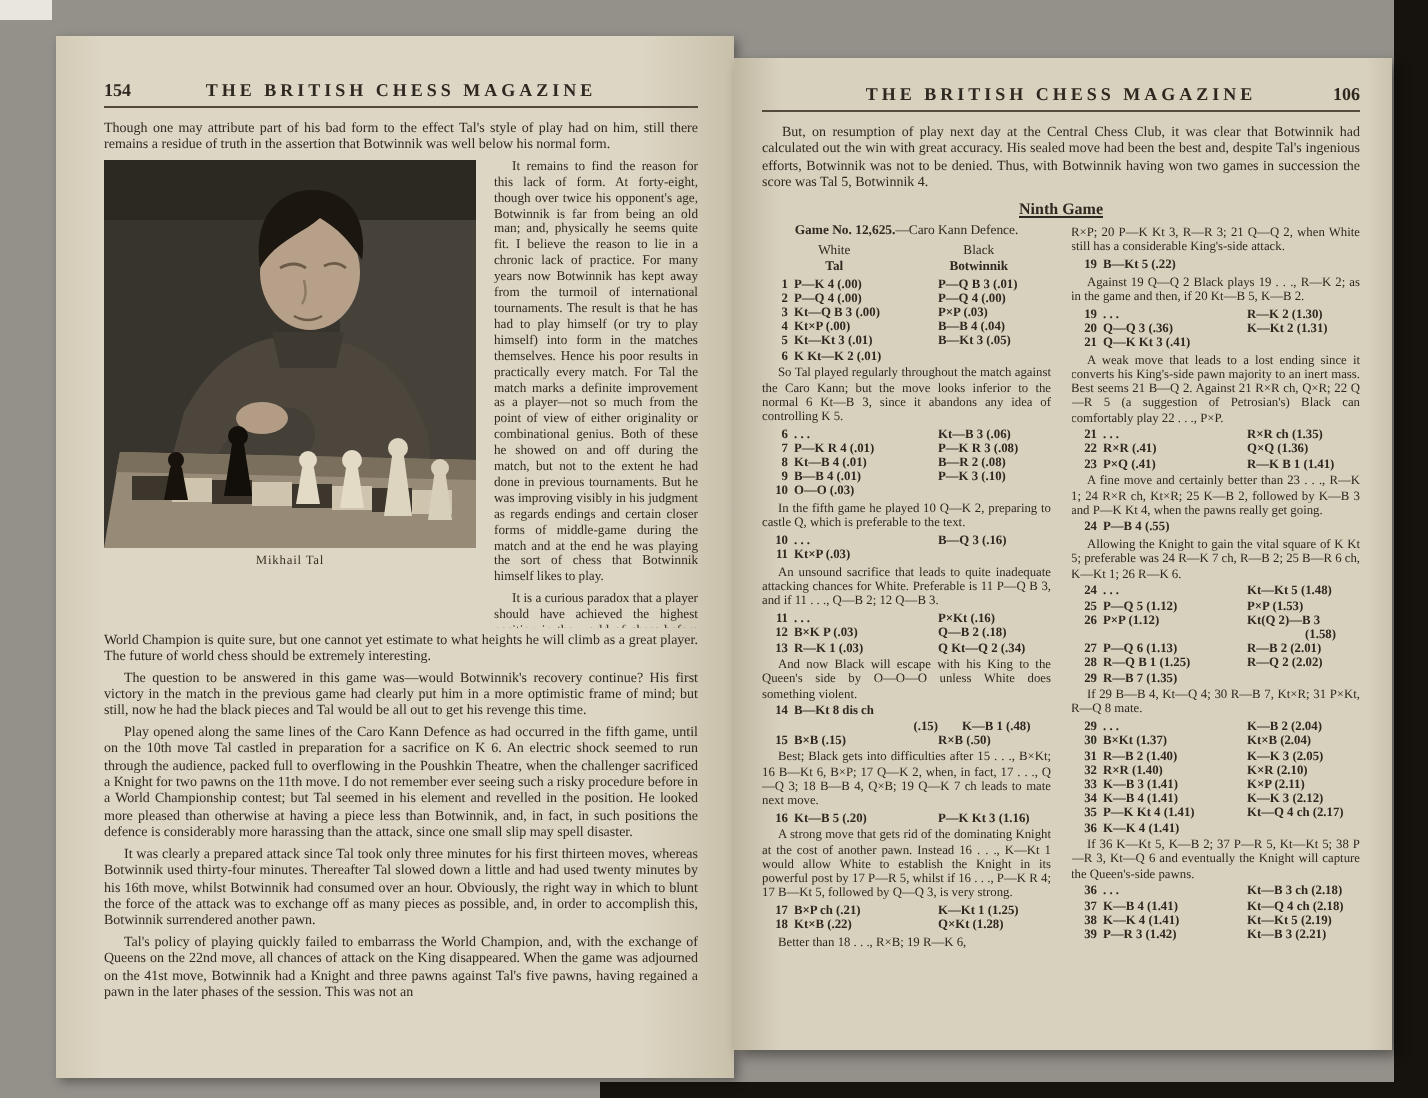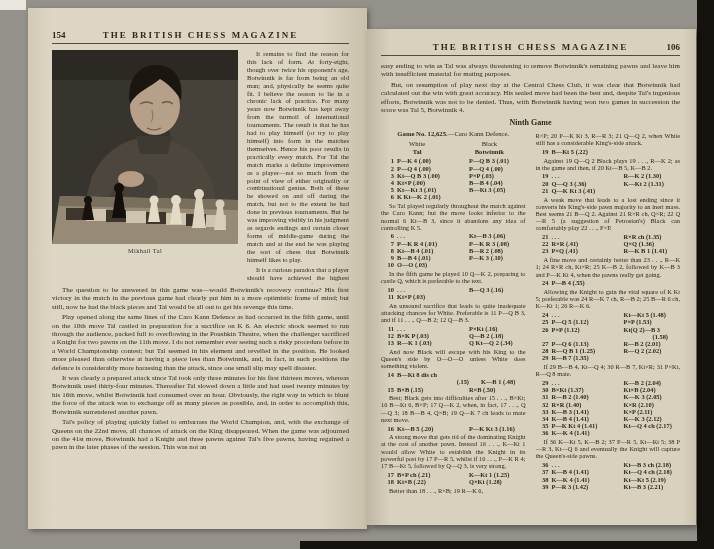--- a/index.html
+++ b/index.html
@@ -9,21 +9,21 @@
     font-family:"Liberation Serif", serif;
   }
   .edge-right{position:absolute;right:0;top:0;width:17px;height:549px;background:#16130e;}
   .edge-bottom{position:absolute;left:300px;right:0;bottom:0;height:8px;background:#16130e;}
   .corner-light{position:absolute;left:0;top:0;width:26px;height:10px;background:#e9e6dd;}
 
   .page{
     position:absolute;color:#2e2920;overflow:hidden;
   }
   .page-left{
-    left:28px;top:8px;width:339px;height:521px;
+    left:28px;top:18px;width:339px;height:521px;
     background:linear-gradient(90deg,#d2cab5 0%,#ddd6c4 7%,#ddd6c4 86%,#c8c0aa 100%);
     box-shadow:2px 2px 5px rgba(0,0,0,.35);
   }
   .page-right{
     left:367px;top:29px;width:329px;height:496px;
     background:linear-gradient(90deg,#bfb7a1 0%,#d8d1be 7%,#d8d1be 96%,#cbc3ae 100%);
     box-shadow:3px 3px 6px rgba(0,0,0,.4);
   }
   .inner-left{padding:22px 18px 0 24px;}
   .inner-right{padding:13px 16px 0 14px;}
@@ -39,21 +39,21 @@
   .ind{text-indent:10px;}
 
   .media-row{display:flex;gap:9px;margin:3px 0 2px 0;height:234px;}
   figure{margin:0;width:186px;flex:none;}
   figure svg{display:block;width:186px;height:194px;}
   figcaption{text-align:center;font-size:6.4px;margin-top:3px;letter-spacing:.4px;color:#3a3126;}
   .side-col{flex:1;font-size:6.6px;line-height:7.9px;text-align:justify;overflow:hidden;}
   .side-col p{margin:0 0 3px 0;text-indent:9px;}
 
   .section-heading{text-align:center;font-size:8px;font-weight:bold;margin:6px 0 4px 0;}
-  .section-heading.right{margin:4px 0 3px 0;}
+  .section-heading.right{margin:4px 0 3px 0;text-decoration:underline;}
 
   .columns{display:flex;gap:10px;margin-top:3px;}
   .col{width:50%;overflow:hidden;}
 
   .game-title{text-align:center;font-size:6.7px;margin:0 0 3px 0;white-space:nowrap;}
   .game-title .b{font-weight:bold;}
   .th-row{display:flex;font-size:6.6px;margin-bottom:1px;}
   .th-row span{width:50%;text-align:center;}
   .th-row.names{font-weight:bold;margin-bottom:2px;}
 
@@ -75,20 +75,21 @@
 
   <div class="page page-left">
     <div class="inner-left">
       <div class="pg-header">
         <span class="num-l">154</span>
         <span class="title">THE BRITISH CHESS MAGAZINE</span>
         <span class="num-r"></span>
       </div>
       <hr class="rule">
 
+      <p class="body-text">Though one may attribute part of his bad form to the effect Tal's style of play had on him, still there remains a residue of truth in the assertion that Botwinnik was well below his normal form.</p>
 
       <div class="media-row">
         <figure>
           <svg viewBox="0 0 186 194" preserveAspectRatio="none">
             <rect width="186" height="194" fill="#37332d"></rect>
             <rect x="118" width="68" height="194" fill="#46423a"></rect>
             <rect x="0" y="0" width="186" height="30" fill="#2c2822"></rect>
 
             <path d="M22,194 L40,126 C55,98 74,88 96,88 C132,88 152,106 162,138 L168,194 Z" fill="#4c463d"></path>
             <path d="M84,86 L120,86 L116,104 L88,104 Z" fill="#3e3931"></path>
@@ -132,39 +133,39 @@
               <circle cx="168" cy="154" r="4.5" fill="#d8cfba"></circle>
           </svg>
           <figcaption>Mikhail Tal</figcaption>
         </figure>
         <div class="side-col">
           <p>It remains to find the reason for this lack of form.  At forty-eight, though over twice his opponent's age, Botwinnik is far from being an old man; and, physically he seems quite fit.  I believe the reason to lie in a chronic lack of practice.  For many years now Botwinnik has kept away from the turmoil of international tournaments.  The result is that he has had to play himself (or try to play himself) into form in the matches themselves.  Hence his poor results in practically every match.  For Tal the match marks a definite improvement as a player—not so much from the point of view of either originality or combinational genius.  Both of these he showed on and off during the match, but not to the extent he had done in previous tournaments.  But he was improving visibly in his judgment as regards endings and certain closer forms of middle-game during the match and at the end he was playing the sort of chess that Botwinnik himself likes to play.</p>
           <p>It is a curious paradox that a player should have achieved the highest position in the world of chess before his development as a player is complete.  That Tal will be a worthy</p>
         </div>
       </div>
 
+      <p class="body-text">World Champion is quite sure, but one cannot yet estimate to what heights he will climb as a great player.  The future of world chess should be extremely interesting.</p>
 
 
       <p class="body-text ind">The question to be answered in this game was—would Botwinnik's recovery continue? His first victory in the match in the previous game had clearly put him in a more optimistic frame of mind;  but still, now he had the black pieces and Tal would be all out to get his revenge this time.</p>
       <p class="body-text ind">Play opened along the same lines of the Caro Kann Defence as had occurred in the fifth game, until on the 10th move Tal castled in preparation for a sacrifice on K 6.  An electric shock seemed to run through the audience, packed full to overflowing in the Poushkin Theatre, when the challenger sacrificed a Knight for two pawns on the 11th move.  I do not remember ever seeing such a risky procedure before in a World Championship contest; but Tal seemed in his element and revelled in the position.  He looked more pleased than otherwise at having a piece less than Botwinnik, and, in fact, in such positions the defence is considerably more harassing than the attack, since one small slip may spell disaster.</p>
       <p class="body-text ind">It was clearly a prepared attack since Tal took only three minutes for his first thirteen moves, whereas Botwinnik used thirty-four minutes.  Thereafter Tal slowed down a little and had used twenty minutes by his 16th move, whilst Botwinnik had consumed over an hour.  Obviously, the right way in which to blunt the force of the attack was to exchange off as many pieces as possible, and, in order to accomplish this, Botwinnik surrendered another pawn.</p>
       <p class="body-text ind">Tal's policy of playing quickly failed to embarrass the World Champion, and, with the exchange of Queens on the 22nd move, all chances of attack on the King disappeared.  When the game was adjourned on the 41st move, Botwinnik had a Knight and three pawns against Tal's five pawns, having regained a pawn in the later phases of the session.  This was not an</p>
     </div>
   </div>
 
   <div class="page page-right">
     <div class="inner-right">
       <div class="pg-header">
         <span class="num-l"></span>
         <span class="title">THE BRITISH CHESS MAGAZINE</span>
         <span class="num-r">106</span>
       </div>
       <hr class="rule">
 
-      <p class="body-text">easy ending to win as Tal was always threatening to remove Botwinnik's remaining pawns and leave him with insufficient material for mating purposes.</p>
       <p class="body-text ind">But, on resumption of play next day at the Central Chess Club, it was clear that Botwinnik had calculated out the win with great accuracy.  His sealed move had been the best and, despite Tal's ingenious efforts, Botwinnik was not to be denied.  Thus, with Botwinnik having won two games in succession the score was Tal 5, Botwinnik 4.</p>
 
       <h3 class="section-heading right">Ninth Game</h3>
 
       <div class="columns">
         <div class="col">
           <p class="game-title"><span class="b">Game No. 12,625.</span><span>—Caro Kann Defence.</span></p>
           <div class="th-row">
             <span>White</span>
             <span>Black</span>

